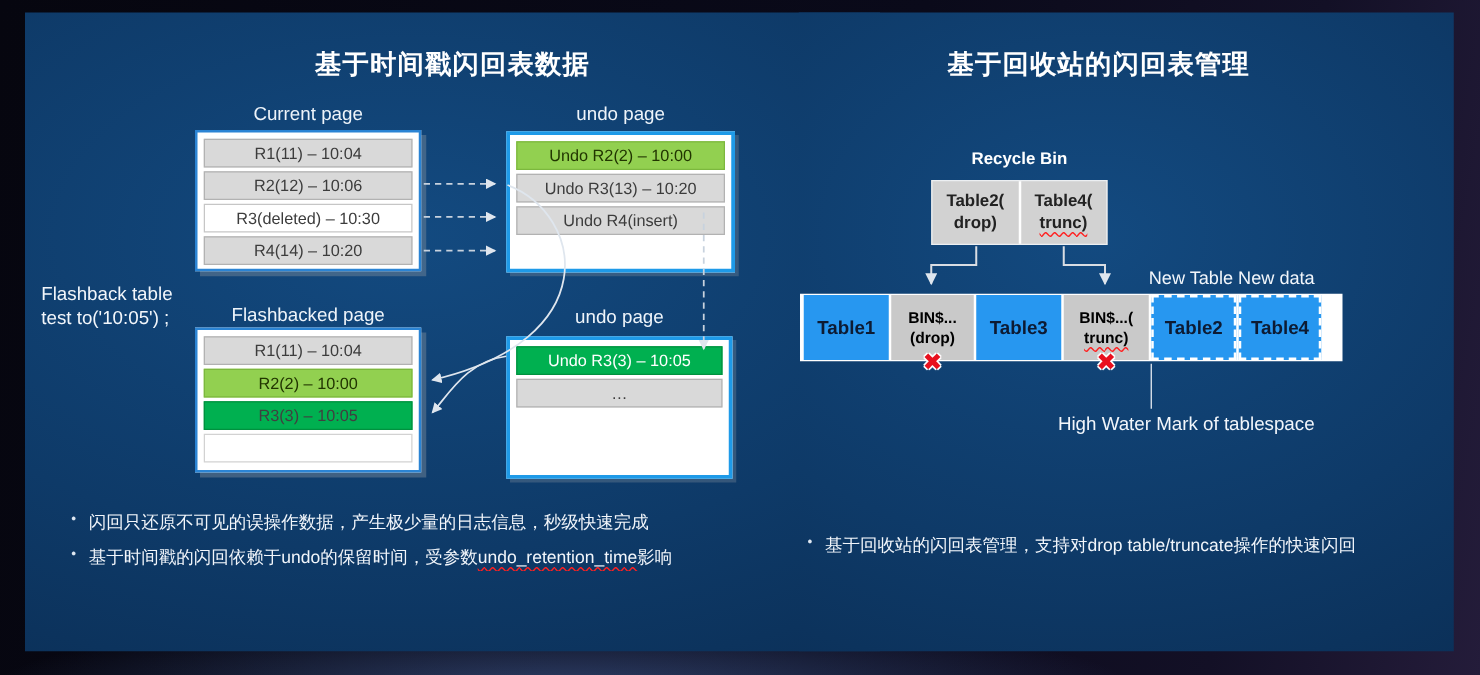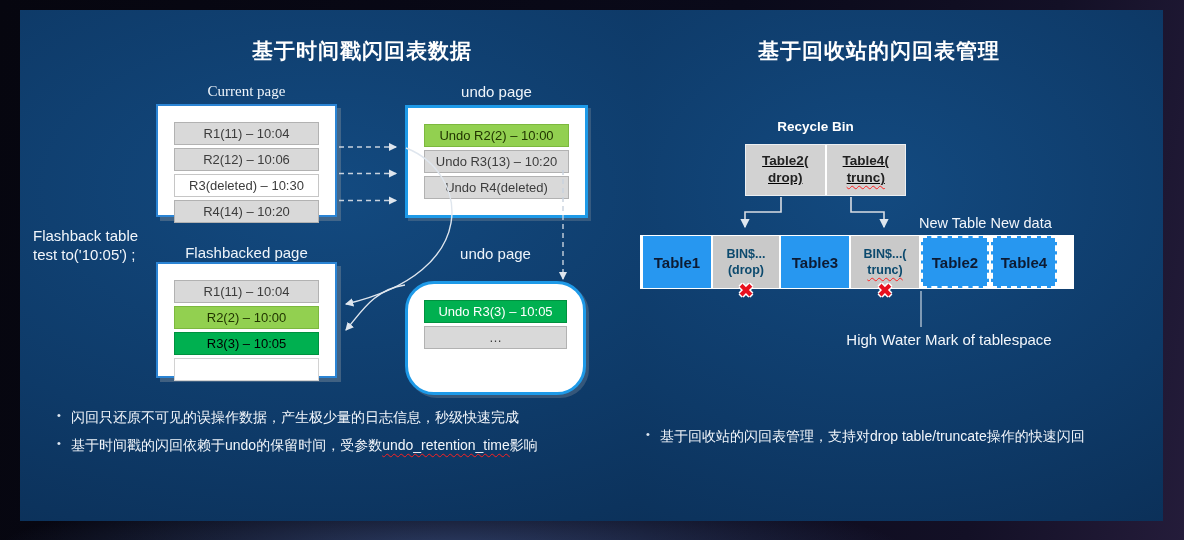--- a/index.html
+++ b/index.html
@@ -24,33 +24,33 @@
   }
   #left-panel .ptitle { width:100%; }
   #right-panel .ptitle { width:480px; }
 
   .plabel {
     position:absolute; color:#eef4fa; font-size:15px; text-align:center;
   }
 
   
   .ptable {
-    position:absolute; background:#fff; padding:16px;
+    position:absolute; background:#fff; padding:5px;
   }
   .tbl-std  { border:2px solid #2b84d4; box-shadow:4px 4px 0 rgba(125,140,155,.45); }
   .tbl-undo { border:3px solid #1e9ae8; box-shadow:3px 3px 0 rgba(125,140,155,.35); }
   .row {
     height:23px; line-height:21px; margin-bottom:3px;
     font-size:13px; text-align:center; color:#3c3c3c;
     border:1px solid #b2b2b2; background:#d9d9d9;
   }
   .row:last-child { margin-bottom:0; }
   .row-white { background:#fff; border-color:#c6c6c6; }
   .row-lgreen { background:#92d050; border-color:#7cb83e; color:#213500; }
-  .row-dgreen { background:#00b050; border-color:#00913f; color:#000000; }
+  .row-dgreen { background:#00b050; border-color:#00913f; color:#404040; }
   .row-dgreen-w { background:#00b050; border-color:#00913f; color:#fff; }
   .row-empty { background:#fff; border-color:#d2d2d2; }
 
   .cmd {
     position:absolute; left:13px; top:216px; width:140px;
     color:#f2f6fb; font-size:15px; line-height:1.28;
   }
 
   .bullets { position:absolute; color:#f2f6fb; font-size:14px; }
   .bullets .bline { position:relative; padding-left:14px; margin-bottom:9px; line-height:1.35; }
@@ -62,35 +62,35 @@
     text-decoration-line:underline;
     text-decoration-style:wavy;
     text-decoration-color:#ff2020;
     text-decoration-thickness:1px;
     text-underline-offset:3px;
   }
 
   
   .rb-label { position:absolute; left:106px; top:109px; width:141px; text-align:center;
               color:#fff; font-size:13.5px; font-weight:bold; }
-  .rb-boxes { position:absolute; left:106px; top:134px; width:161px; height:52px;
-              display:flex; background:#d2d2d2; border:1px solid #eceff2;text-decoration:underline; }
+  .rb-boxes { position:absolute; left:106px; top:134px; width:141px; height:52px;
+              display:flex; background:#d2d2d2; border:1px solid #eceff2; }
   .rb-cell  { flex:1; display:flex; flex-direction:column; justify-content:center;
               text-align:center; font-size:13.5px; font-weight:bold; color:#222; line-height:1.25; }
   .rb-cell:first-child { border-right:2px solid #fff; }
 
   
   .strip {
     position:absolute; left:1px; top:225px; width:434px; height:54px;
     background:#fff; display:flex; padding:1px 0 1px 3px;
   }
   .cell { height:100%; margin-right:2px; display:flex; flex-direction:column;
           justify-content:center; text-align:center; font-weight:bold; }
   .cell-blue { background:#2797f0; color:#0d1b33; font-size:15px; }
-  .cell-gray { background:#c9c9c9; color:#0c4a6e; font-size:12.5px; line-height:1.3; }
+  .cell-gray { background:#c9c9c9; color:#000000; font-size:12.5px; line-height:1.3; }
   .cell-new  { background:#2797f0; color:#0d1b33; font-size:15px; border:2px dashed #fff; }
   .w68 { width:68px; } .w66 { width:66px; }
 
   .xmark {
     position:absolute; width:26px; height:24px; text-align:center;
     color:#e8101e; font-size:19px; font-weight:bold; line-height:24px;
     text-shadow:-1px -1px 0 #fff, 1px -1px 0 #fff, -1px 1px 0 #fff, 1px 1px 0 #fff, 0 0 2px #fff;
   }
   #xmark-drop  { left:94px;  top:269px; }
   #xmark-trunc { left:233px; top:269px; }
@@ -101,50 +101,50 @@
 
   #overlay { position:absolute; left:0; top:0; width:1184px; height:540px;
              pointer-events:none; z-index:5; }
 </style>
 </head>
 <body>
 
 <div class="panel" id="left-panel">
   <div class="ptitle">基于时间戳闪回表数据</div>
 
-  <div class="plabel" style="left:136px; top:73px; width:181px;font-family:Liberation Serif, serif;">Current page</div>
+  <div class="plabel" style="left:136px; top:73px; width:181px;">Current page</div>
   <div class="ptable tbl-std" style="left:136px; top:94px; width:181px; height:113px;">
     <div class="row">R1(11) – 10:04</div>
     <div class="row">R2(12) – 10:06</div>
     <div class="row row-white">R3(deleted) – 10:30</div>
     <div class="row">R4(14) – 10:20</div>
   </div>
 
   <div class="plabel" style="left:385px; top:73px; width:183px;">undo page</div>
   <div class="ptable tbl-undo" style="left:385px; top:95px; width:183px; height:113px;">
     <div class="row row-lgreen">Undo R2(2) – 10:00</div>
     <div class="row">Undo R3(13) – 10:20</div>
-    <div class="row">Undo R4(deleted)</div>
+    <div class="row">Undo R4(insert)</div>
   </div>
 
   <div class="cmd">
     <div>Flashback table</div>
     <div>test to('10:05') ;</div>
   </div>
 
   <div class="plabel" style="left:136px; top:234px; width:181px;">Flashbacked page</div>
   <div class="ptable tbl-std" style="left:136px; top:252px; width:181px; height:116px;">
     <div class="row">R1(11) – 10:04</div>
     <div class="row row-lgreen">R2(2) – 10:00</div>
     <div class="row row-dgreen">R3(3) – 10:05</div>
     <div class="row row-empty">&nbsp;</div>
   </div>
 
   <div class="plabel" style="left:385px; top:235px; width:181px;">undo page</div>
-  <div class="ptable tbl-undo" style="left:385px; top:271px; width:181px; height:114px;border-radius:29px;">
+  <div class="ptable tbl-undo" style="left:385px; top:259px; width:181px; height:114px;">
     <div class="row row-dgreen-w">Undo R3(3) – 10:05</div>
     <div class="row">…</div>
   </div>
 
   <div class="bullets" id="left-bullets">
     <div class="bline">闪回只还原不可见的误操作数据，产生极少量的日志信息，秒级快速完成</div>
     <div class="bline"><span>基于时间戳的闪回依赖于undo的保留时间，受参数</span><span class="wavy">undo_retention_time</span><span>影响</span></div>
   </div>
 </div>
 

